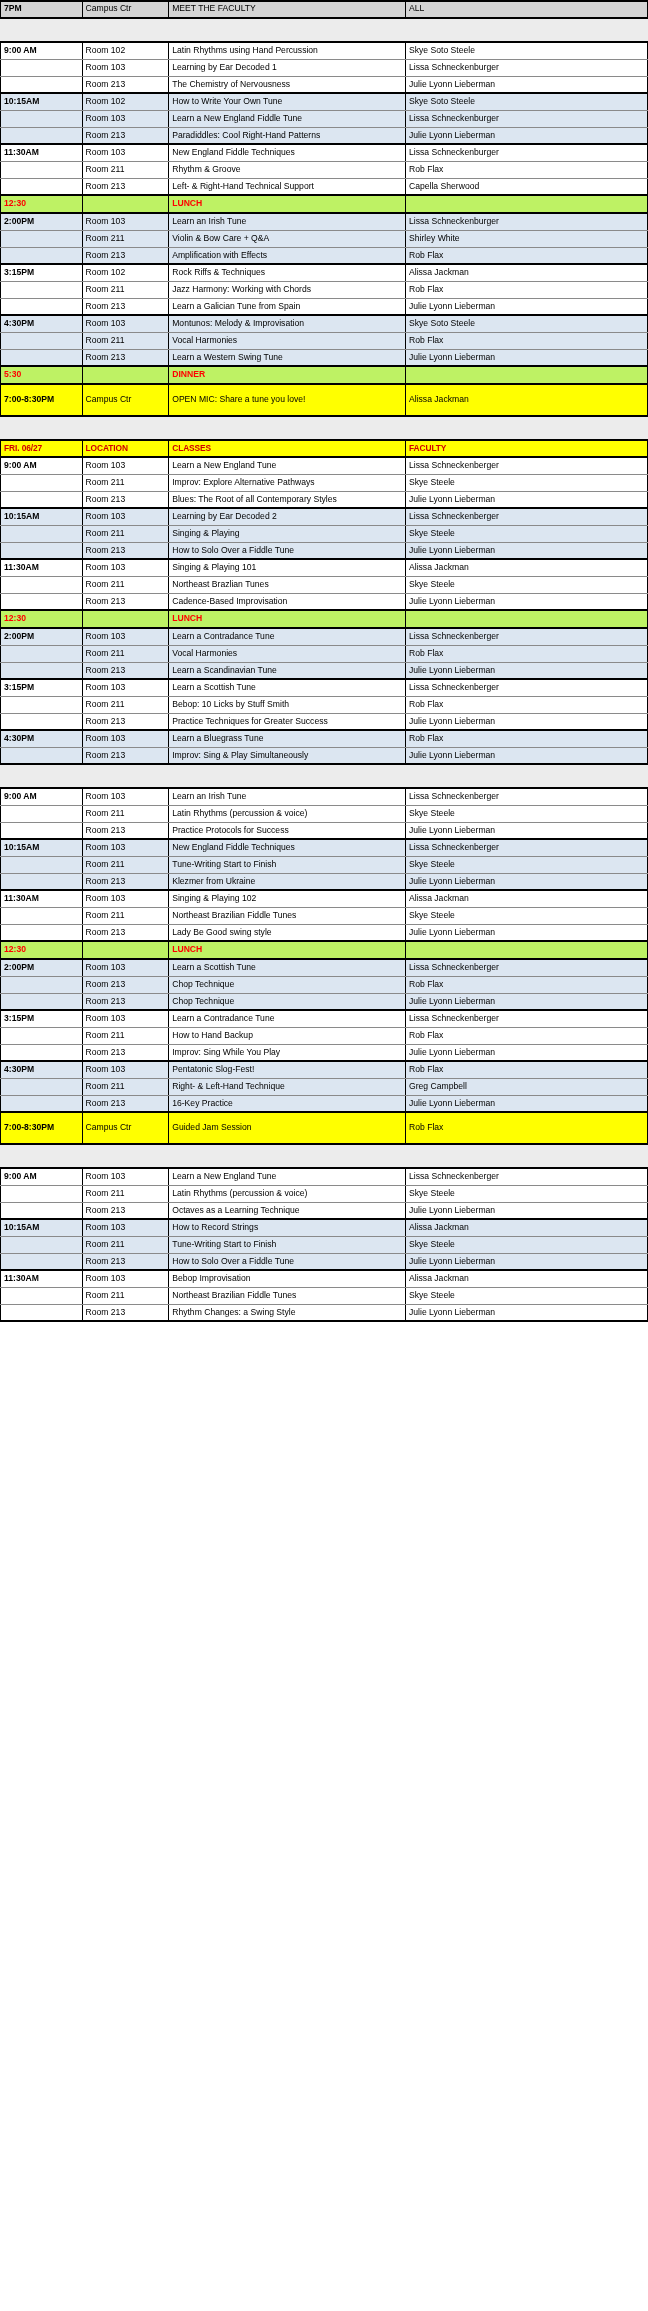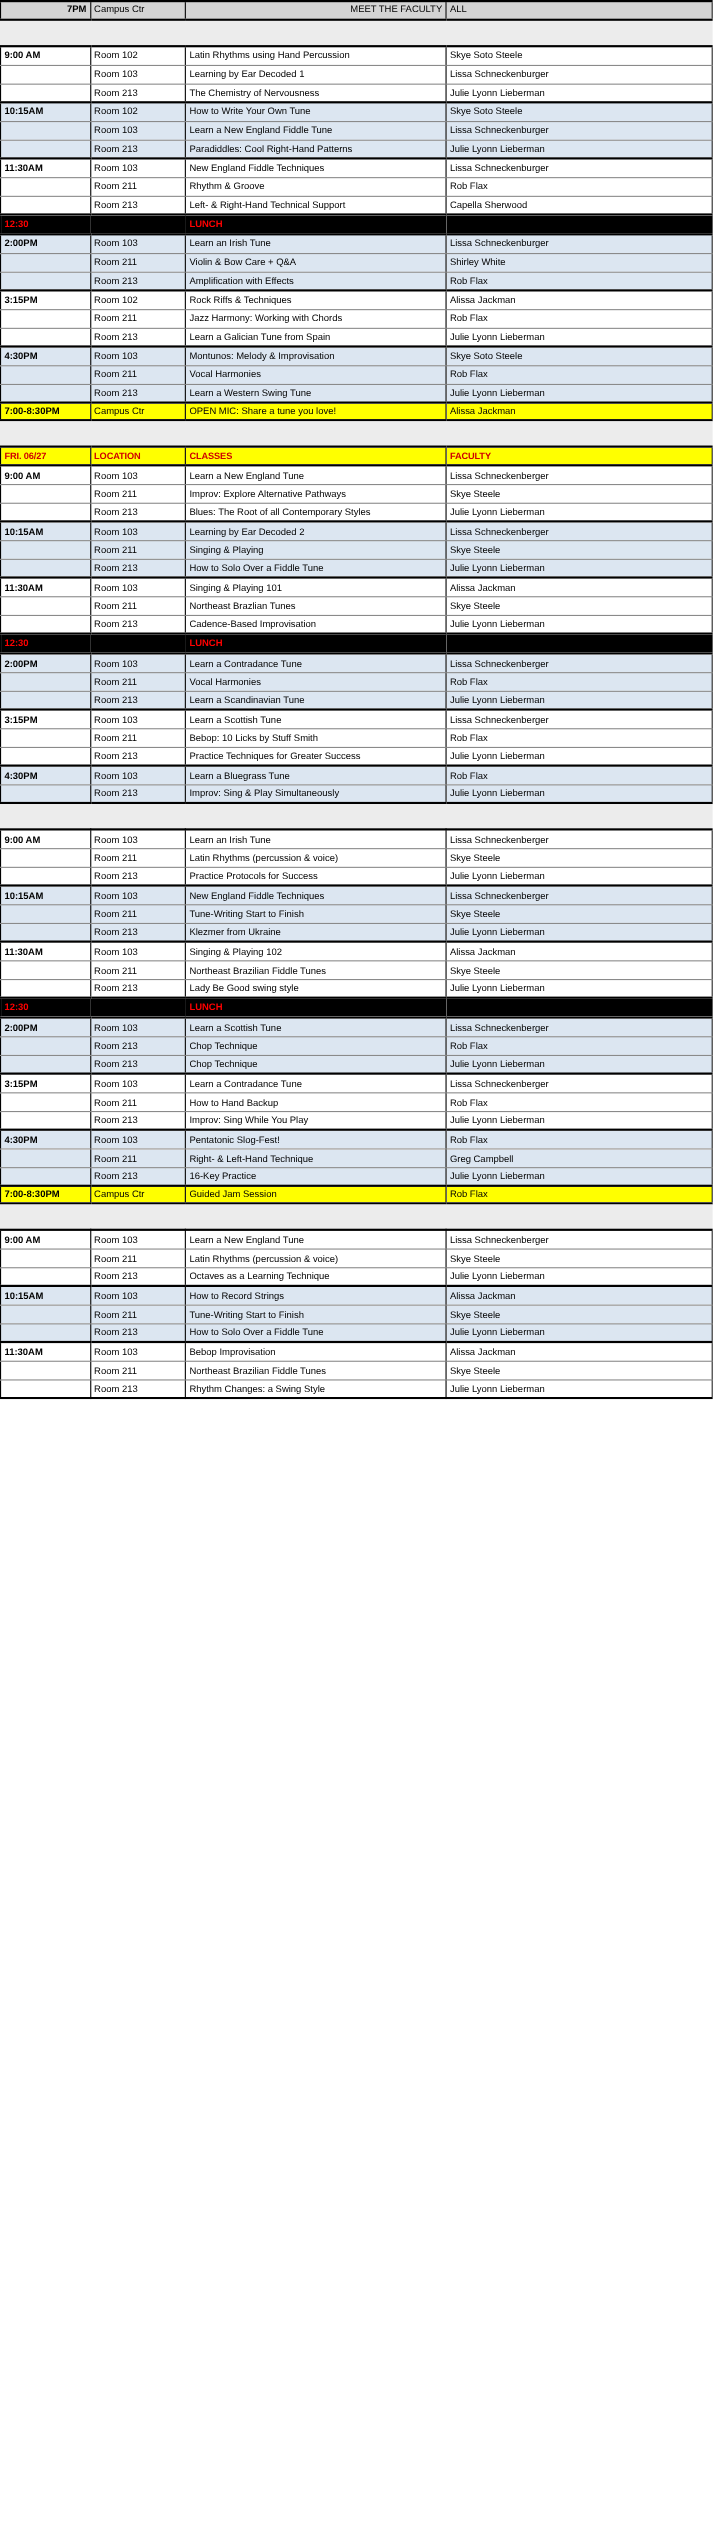--- a/index.html
+++ b/index.html
@@ -56,46 +56,46 @@
     border-bottom: 2px solid #000;
     vertical-align: middle;
     letter-spacing: -0.1px;
   }
   
   tr.grey td {
     background: #d4d4d4;
     border-bottom: 2px solid #000;
     vertical-align: middle;
   }
-  tr.grey td.time, tr.grey td.cls { font-weight: bold; text-align: right; }
+  tr.grey td.time, tr.grey td.cls { font-weight: bold; }
   tr.grey td.cls { font-weight: normal; }
 
   
   tr.tint td { background: #dce6f1; }
   tr.plain td { background: #ffffff; }
 
   
   tr.meal td {
-    background: #000000;
+    background: #bef264;
     border-top: 2px solid #000;
     border-bottom: 2px solid #000;
     vertical-align: middle;
     height: 18px;
   }
   tr.meal td.time, tr.meal td.cls {
     color: #ff0000;
     font-weight: bold;
   }
   
   tr.evening td {
     background: #ffff00;
     border-top: 2px solid #000;
     border-bottom: 2px solid #000;
     vertical-align: middle;
-    height: 16px;
+    height: 32px;
   }
   tr.evening td.time { font-weight: bold; }
 
   
   tr.blockend td { border-bottom: 2px solid #000; }
   tr.blockstart td { border-top: 2px solid #000; }
 
   td.time {
     font-weight: bold;
     font-size: 9px;
@@ -250,20 +250,26 @@
           <td class="loc">Room 211</td>
           <td class="cls">Vocal Harmonies</td>
           <td class="fac">Rob Flax</td>
         </tr>
         <tr class="tint blockend">
           <td class="time empty"></td>
           <td class="loc">Room 213</td>
           <td class="cls">Learn a Western Swing Tune</td>
           <td class="fac">Julie Lyonn Lieberman</td>
         </tr>
+        <tr class="meal">
+          <td class="time">5:30</td>
+          <td class="loc"></td>
+          <td class="cls">DINNER</td>
+          <td class="fac"></td>
+        </tr>
         <tr class="evening">
           <td class="time">7:00-8:30PM</td>
           <td class="loc">Campus Ctr</td>
           <td class="cls">OPEN MIC: Share a tune you love!</td>
           <td class="fac">Alissa Jackman</td>
         </tr>
       </tbody>
     </table>
     <div class="gap"></div>
     <table class="sched">

